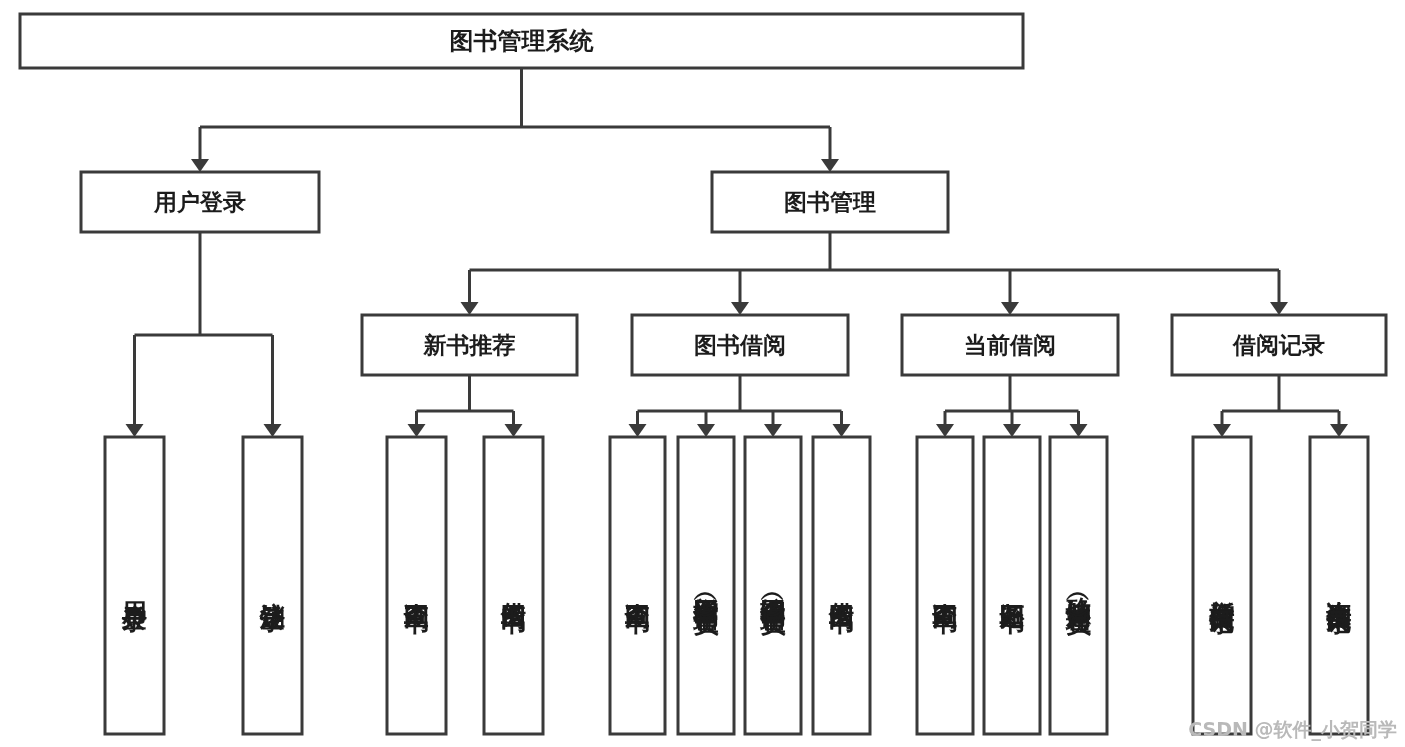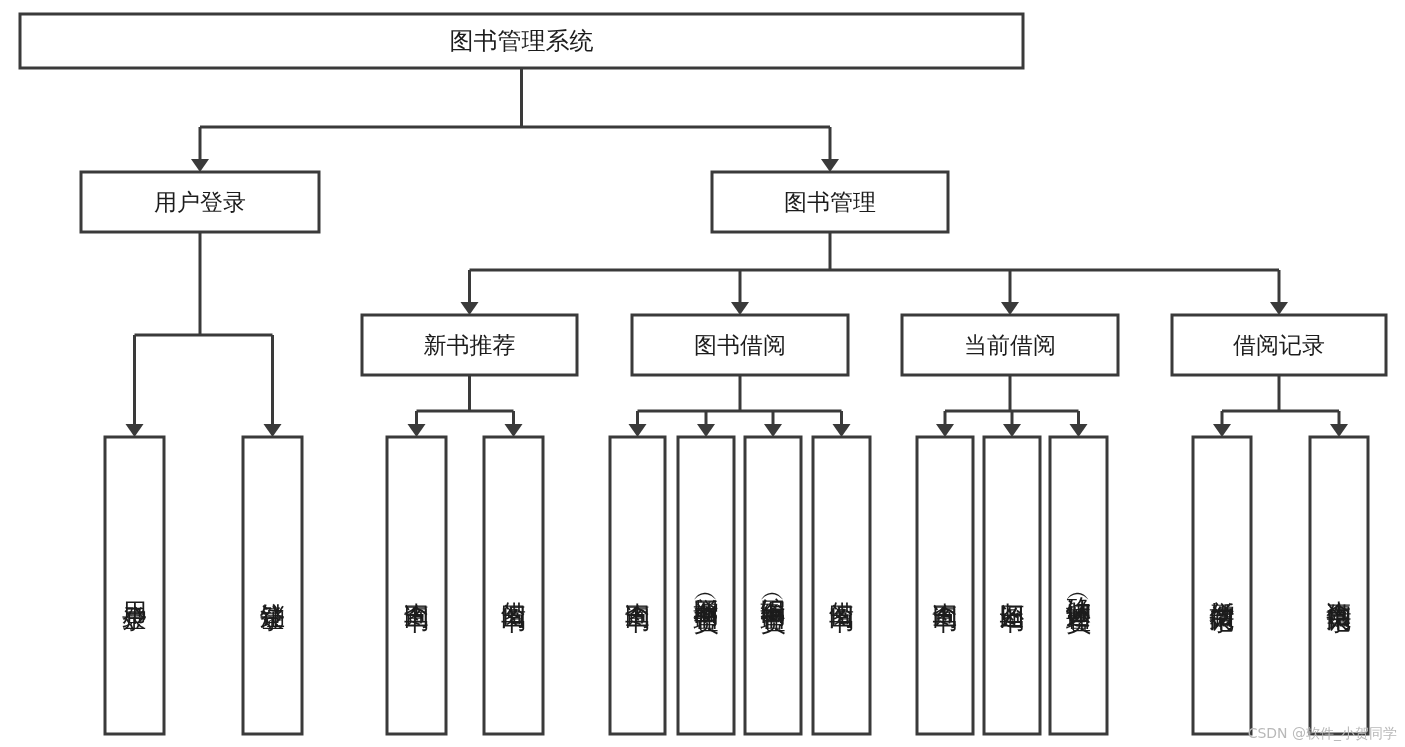--- a/index.html
+++ b/index.html
@@ -12,20 +12,21 @@
     width: 1405px;
     height: 747px;
     overflow: hidden;
     font-family: "DejaVu Sans", "Liberation Sans", sans-serif;
   }
   #diagram-root {
     position: relative;
     width: 1405px;
     height: 747px;
     background: #ffffff;
+    font-weight: bold;
   }
   svg.diagram-canvas {
     position: absolute;
     left: 0;
     top: 0;
     width: 1405px;
     height: 747px;
     display: block;
   }
   .node-box {
@@ -78,21 +79,21 @@
     letter-spacing: 2px;
     color: #1c1c1c;
     white-space: nowrap;
     text-align: left;
   }
   .watermark {
     position: absolute;
     right: 8px;
     bottom: 4px;
     font-family: "DejaVu Sans", "Liberation Sans", sans-serif;
-    font-size: 14px;
+    font-size: 19px;
     color: #b9b9b9;
     white-space: nowrap;
     user-select: none;
   }
 </style>
 </head>
 <body>
 
 <div id="diagram-root">
 

